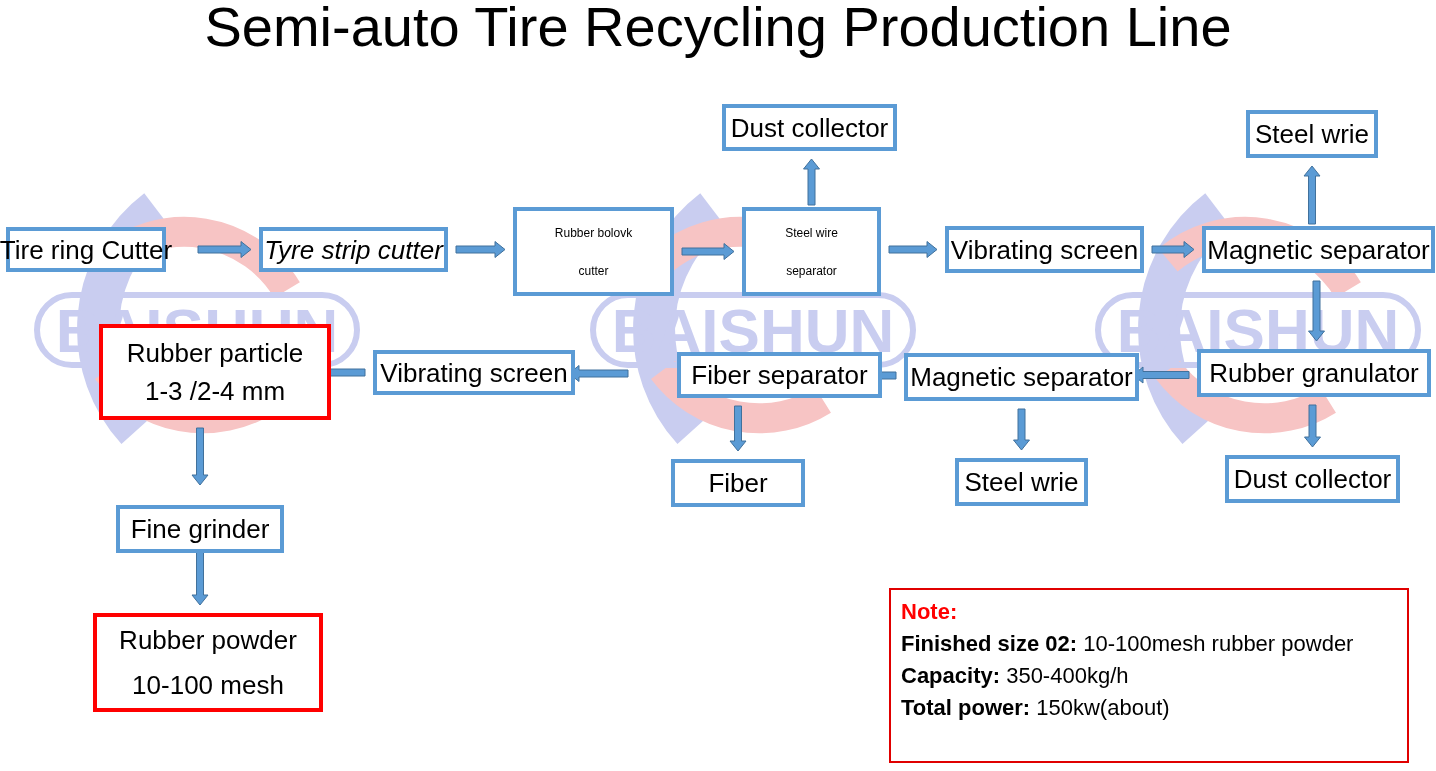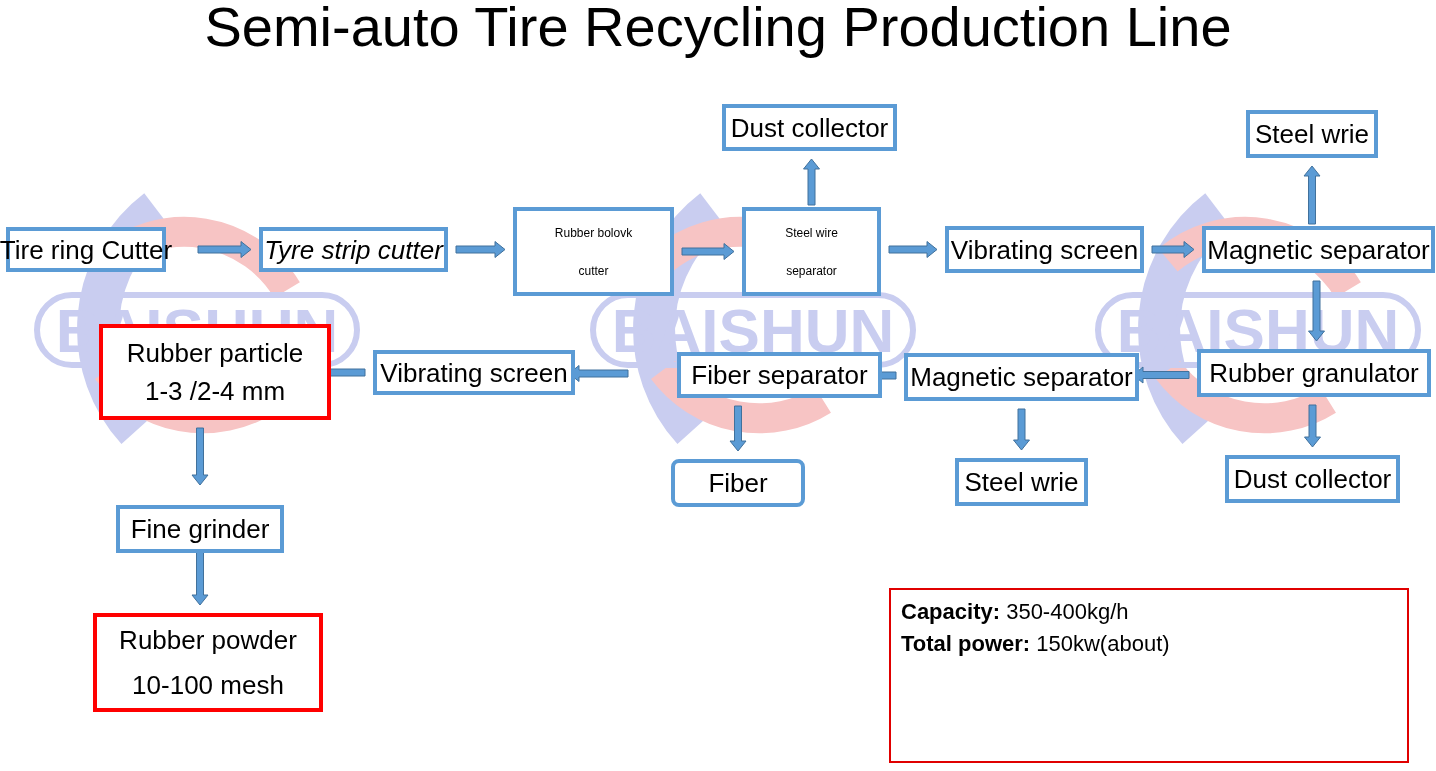--- a/index.html
+++ b/index.html
@@ -105,34 +105,36 @@
   </div>
 <div class="box" style="left:904px;top:353px;width:235px;height:48px;">
     <div>Magnetic separator</div>
   </div>
 <div class="box" style="left:955px;top:458px;width:133px;height:48px;">
     <div>Steel wrie</div>
   </div>
 <div class="box" style="left:636px;top:352px;width:205px;height:46px;margin-left:41px;">
     <div>Fiber separator</div>
   </div>
-<div class="box" style="left:671px;top:459px;width:134px;height:48px;border-radius:8px;">
+<div class="box" style="left:671px;top:459px;width:134px;height:48px;">
     <div>Fiber</div>
   </div>
 <div class="box" style="left:373px;top:350px;width:202px;height:45px;">
     <div>Vibrating screen</div>
   </div>
 <div class="box red" style="left:99px;top:324px;width:232px;height:96px;">
     <div>Rubber particle</div>
     <div>1-3 /2-4 mm</div>
   </div>
 <div class="box" style="left:116px;top:493px;width:168px;height:48px;margin-top:12px;">
     <div>Fine grinder</div>
   </div>
 <div class="box red" style="left:93px;top:613px;width:230px;height:99px;gap:7px;">
     <div>Rubber powder</div>
     <div>10-100 mesh</div>
   </div>
 
 <div class="note">
+  <div class="hd">Note:</div>
+  <div><b>Finished size 02:</b><span> 10-100mesh rubber powder</span></div>
   <div><b>Capacity:</b><span> 350-400kg/h</span></div>
   <div><b>Total power:</b><span> 150kw(about)</span></div>
 </div>
 
 </body></html>

